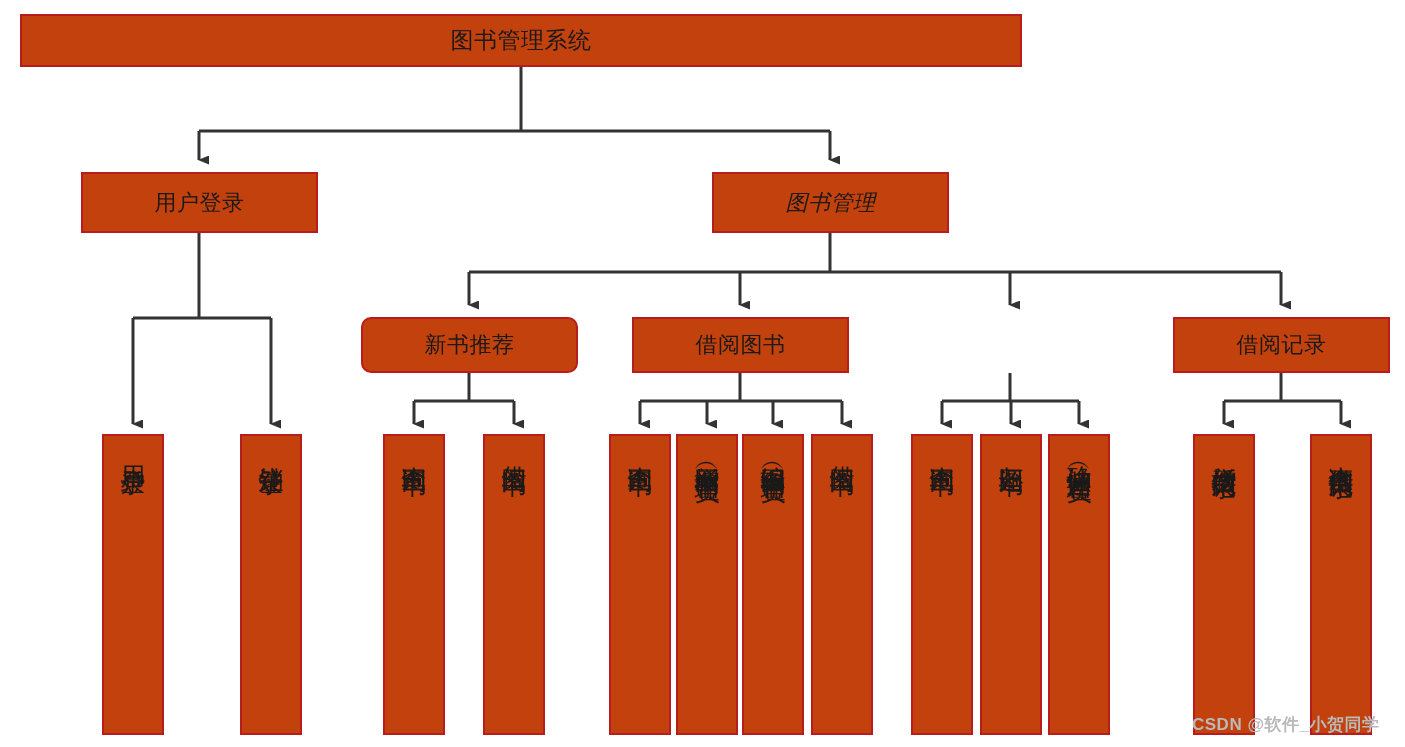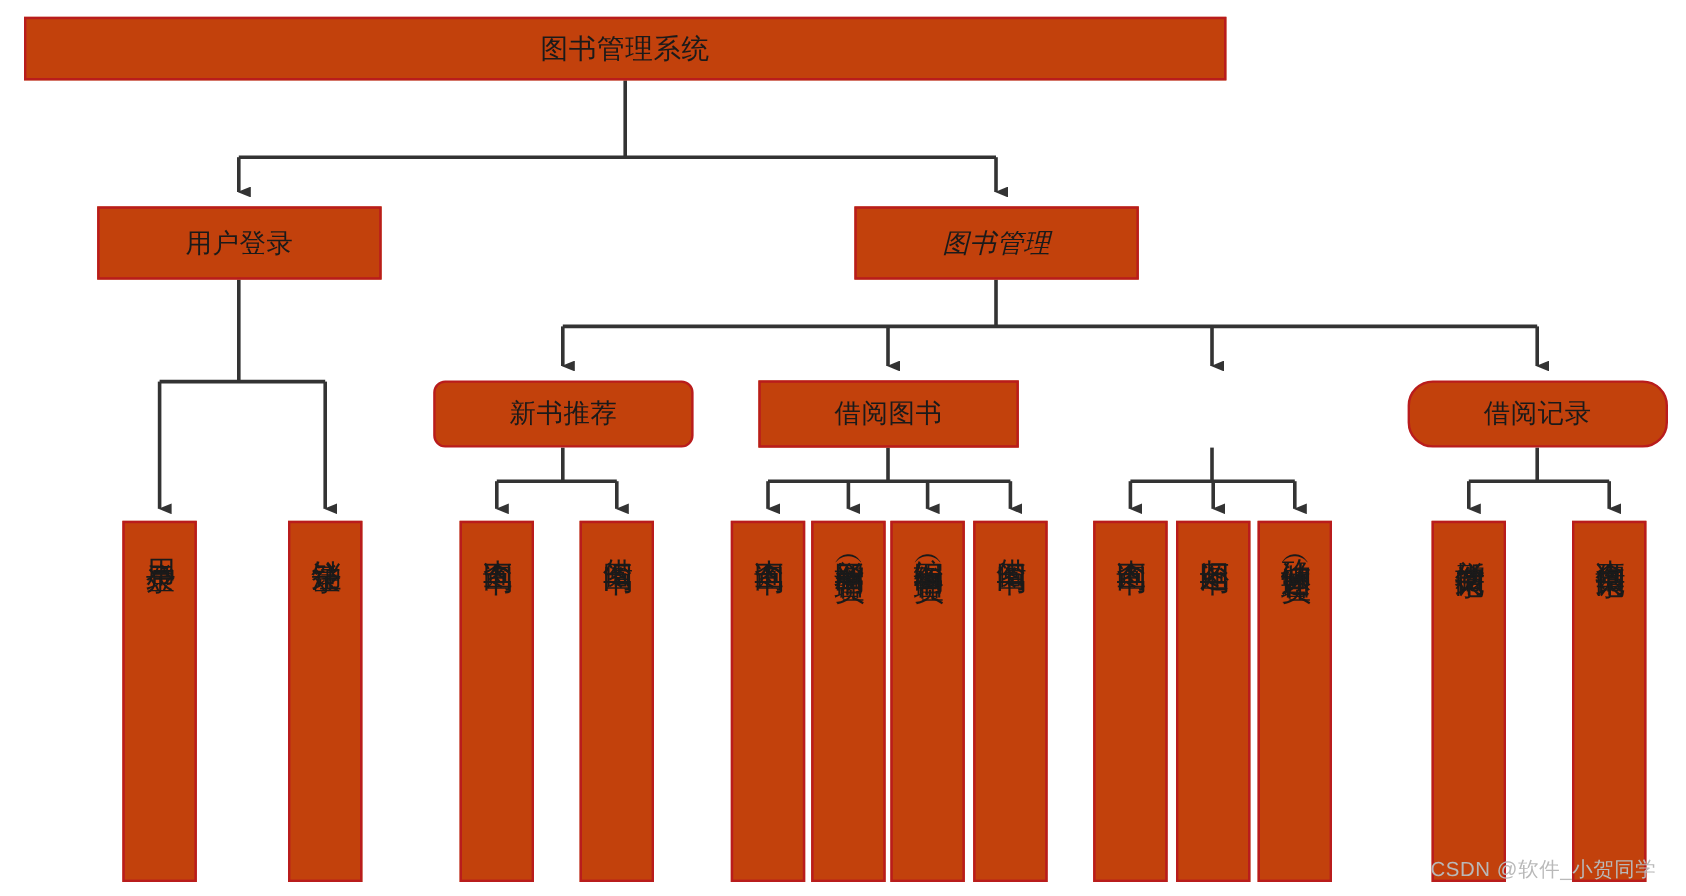--- a/index.html
+++ b/index.html
@@ -60,20 +60,21 @@
     white-space: nowrap;
   }
   #node-root .node-label { font-size: 23px; }
   .watermark {
     position: absolute;
     color: #b9b9b9;
     font-size: 17px;
     white-space: nowrap;
     letter-spacing: 0.5px;
     font-family: "Liberation Sans", "DejaVu Sans", sans-serif;
+    font-weight: bold;
   }
 </style>
 </head>
 <body>
 
 <div id="diagram-root">
 
   <svg id="edge-layer" viewBox="0 0 1405 747" width="1405" height="747" xmlns="http://www.w3.org/2000/svg">
     <defs>
       <marker id="arrowhead" markerWidth="9" markerHeight="11" refX="4.5" refY="10" orient="auto" markerUnits="userSpaceOnUse">
@@ -138,21 +139,21 @@
 
   <div class="node horizontal" style="left:361px; top:317px; width:217px; height:56px;border-radius:10px;">
     <span class="node-label">新书推荐</span>
   </div>
 
   <div class="node horizontal" style="left:632px; top:317px; width:217px; height:56px;">
     <span class="node-label">借阅图书</span>
   </div>
 
 
-  <div class="node horizontal" style="left:1173px; top:317px; width:217px; height:56px;border-radius:21px;">
+  <div class="node horizontal" style="left:1173px; top:317px; width:217px; height:56px;">
     <span class="node-label">借阅记录</span>
   </div>
 
   <div class="node vertical" style="left:102px; top:434px; width:62px; height:301px;">
     <span class="node-label">用户登录</span>
   </div>
 
   <div class="node vertical" style="left:240px; top:434px; width:62px; height:301px;">
     <span class="node-label">注销登录</span>
   </div>

